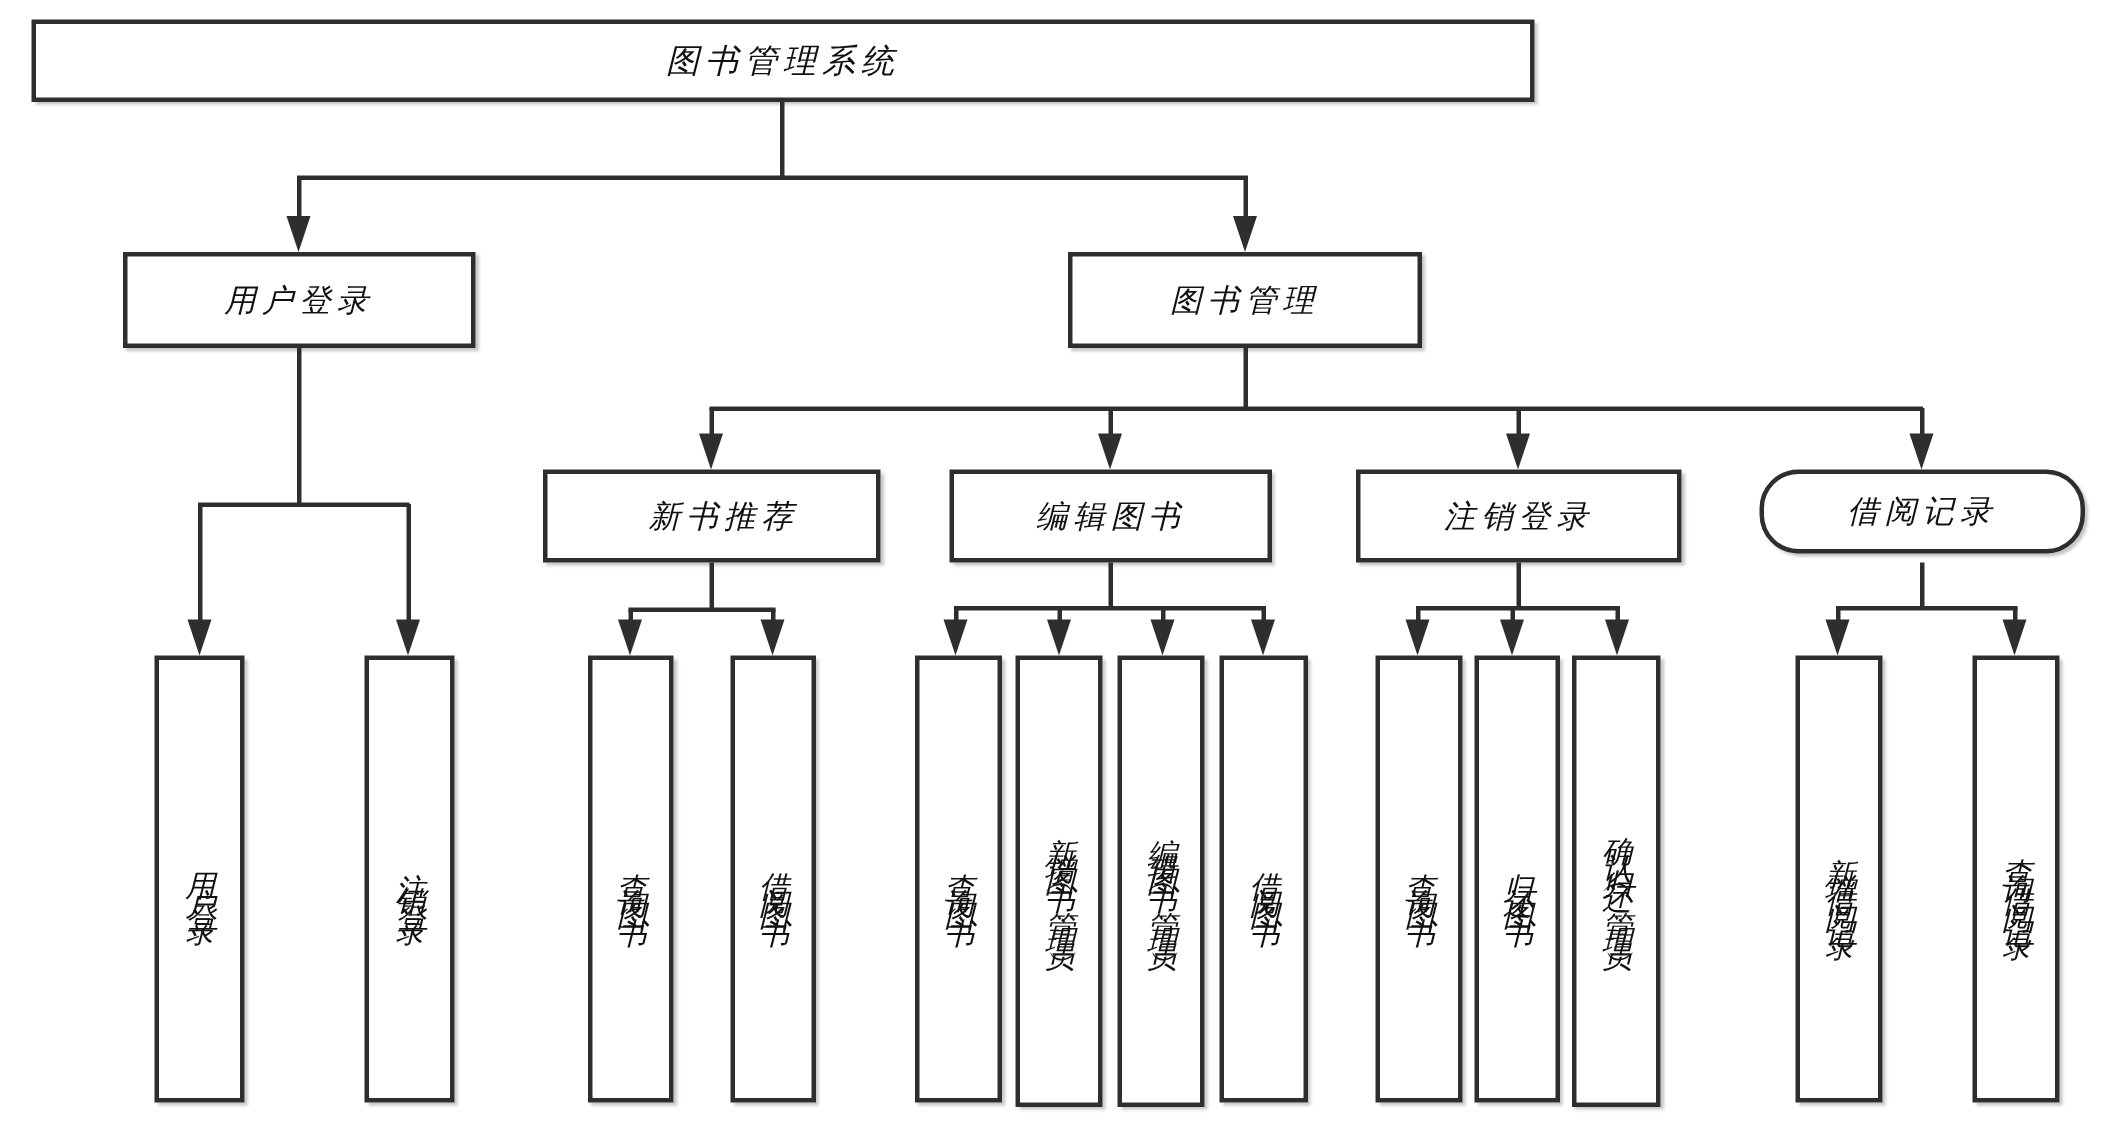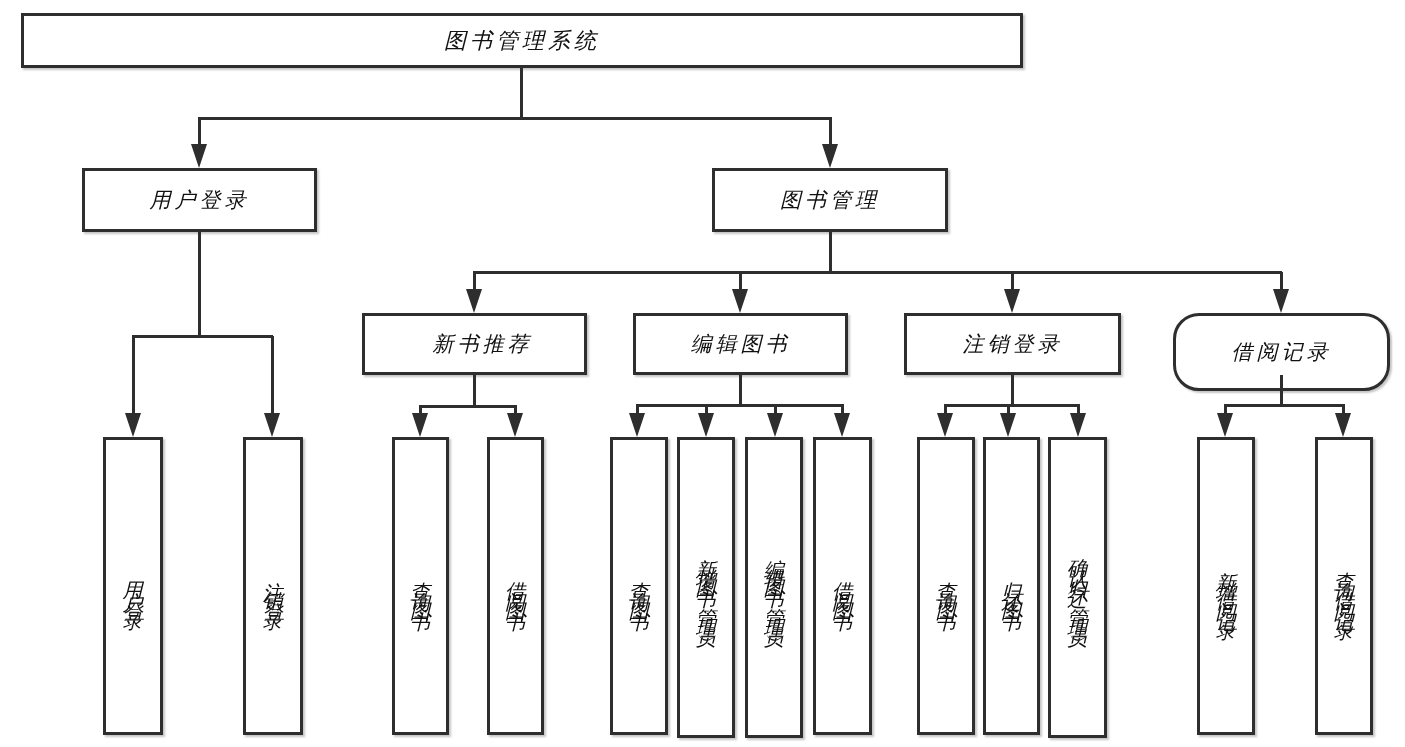--- a/index.html
+++ b/index.html
@@ -75,21 +75,21 @@
 
   <div class="box hbox" style="left:362px;top:313px;width:225px;height:62px;padding-left:16px;">
     <span>新书推荐</span>
   </div>
   <div class="box hbox" style="left:633px;top:313px;width:215px;height:62px;">
     <span>编辑图书</span>
   </div>
   <div class="box hbox" style="left:904px;top:313px;width:217px;height:62px;">
     <span>注销登录</span>
   </div>
-  <div class="box hbox" style="left:1173px;top:313px;width:217px;height:78px;border-radius:26px;">
+  <div class="box hbox" style="left:1173px;top:313px;width:217px;height:56px;border-radius:26px;">
     <span>借阅记录</span>
   </div>
 
   <div class="vl" style="left:473px;top:375px;height:31px;"></div>
   <div class="hl" style="left:419px;top:405px;width:98px;"></div>
   <div class="vl" style="left:419px;top:406px;height:8px;"></div>
   <div class="ar" style="left:412px;top:413px;"></div>
   <div class="vl" style="left:514px;top:406px;height:8px;"></div>
   <div class="ar" style="left:507px;top:413px;"></div>
 

